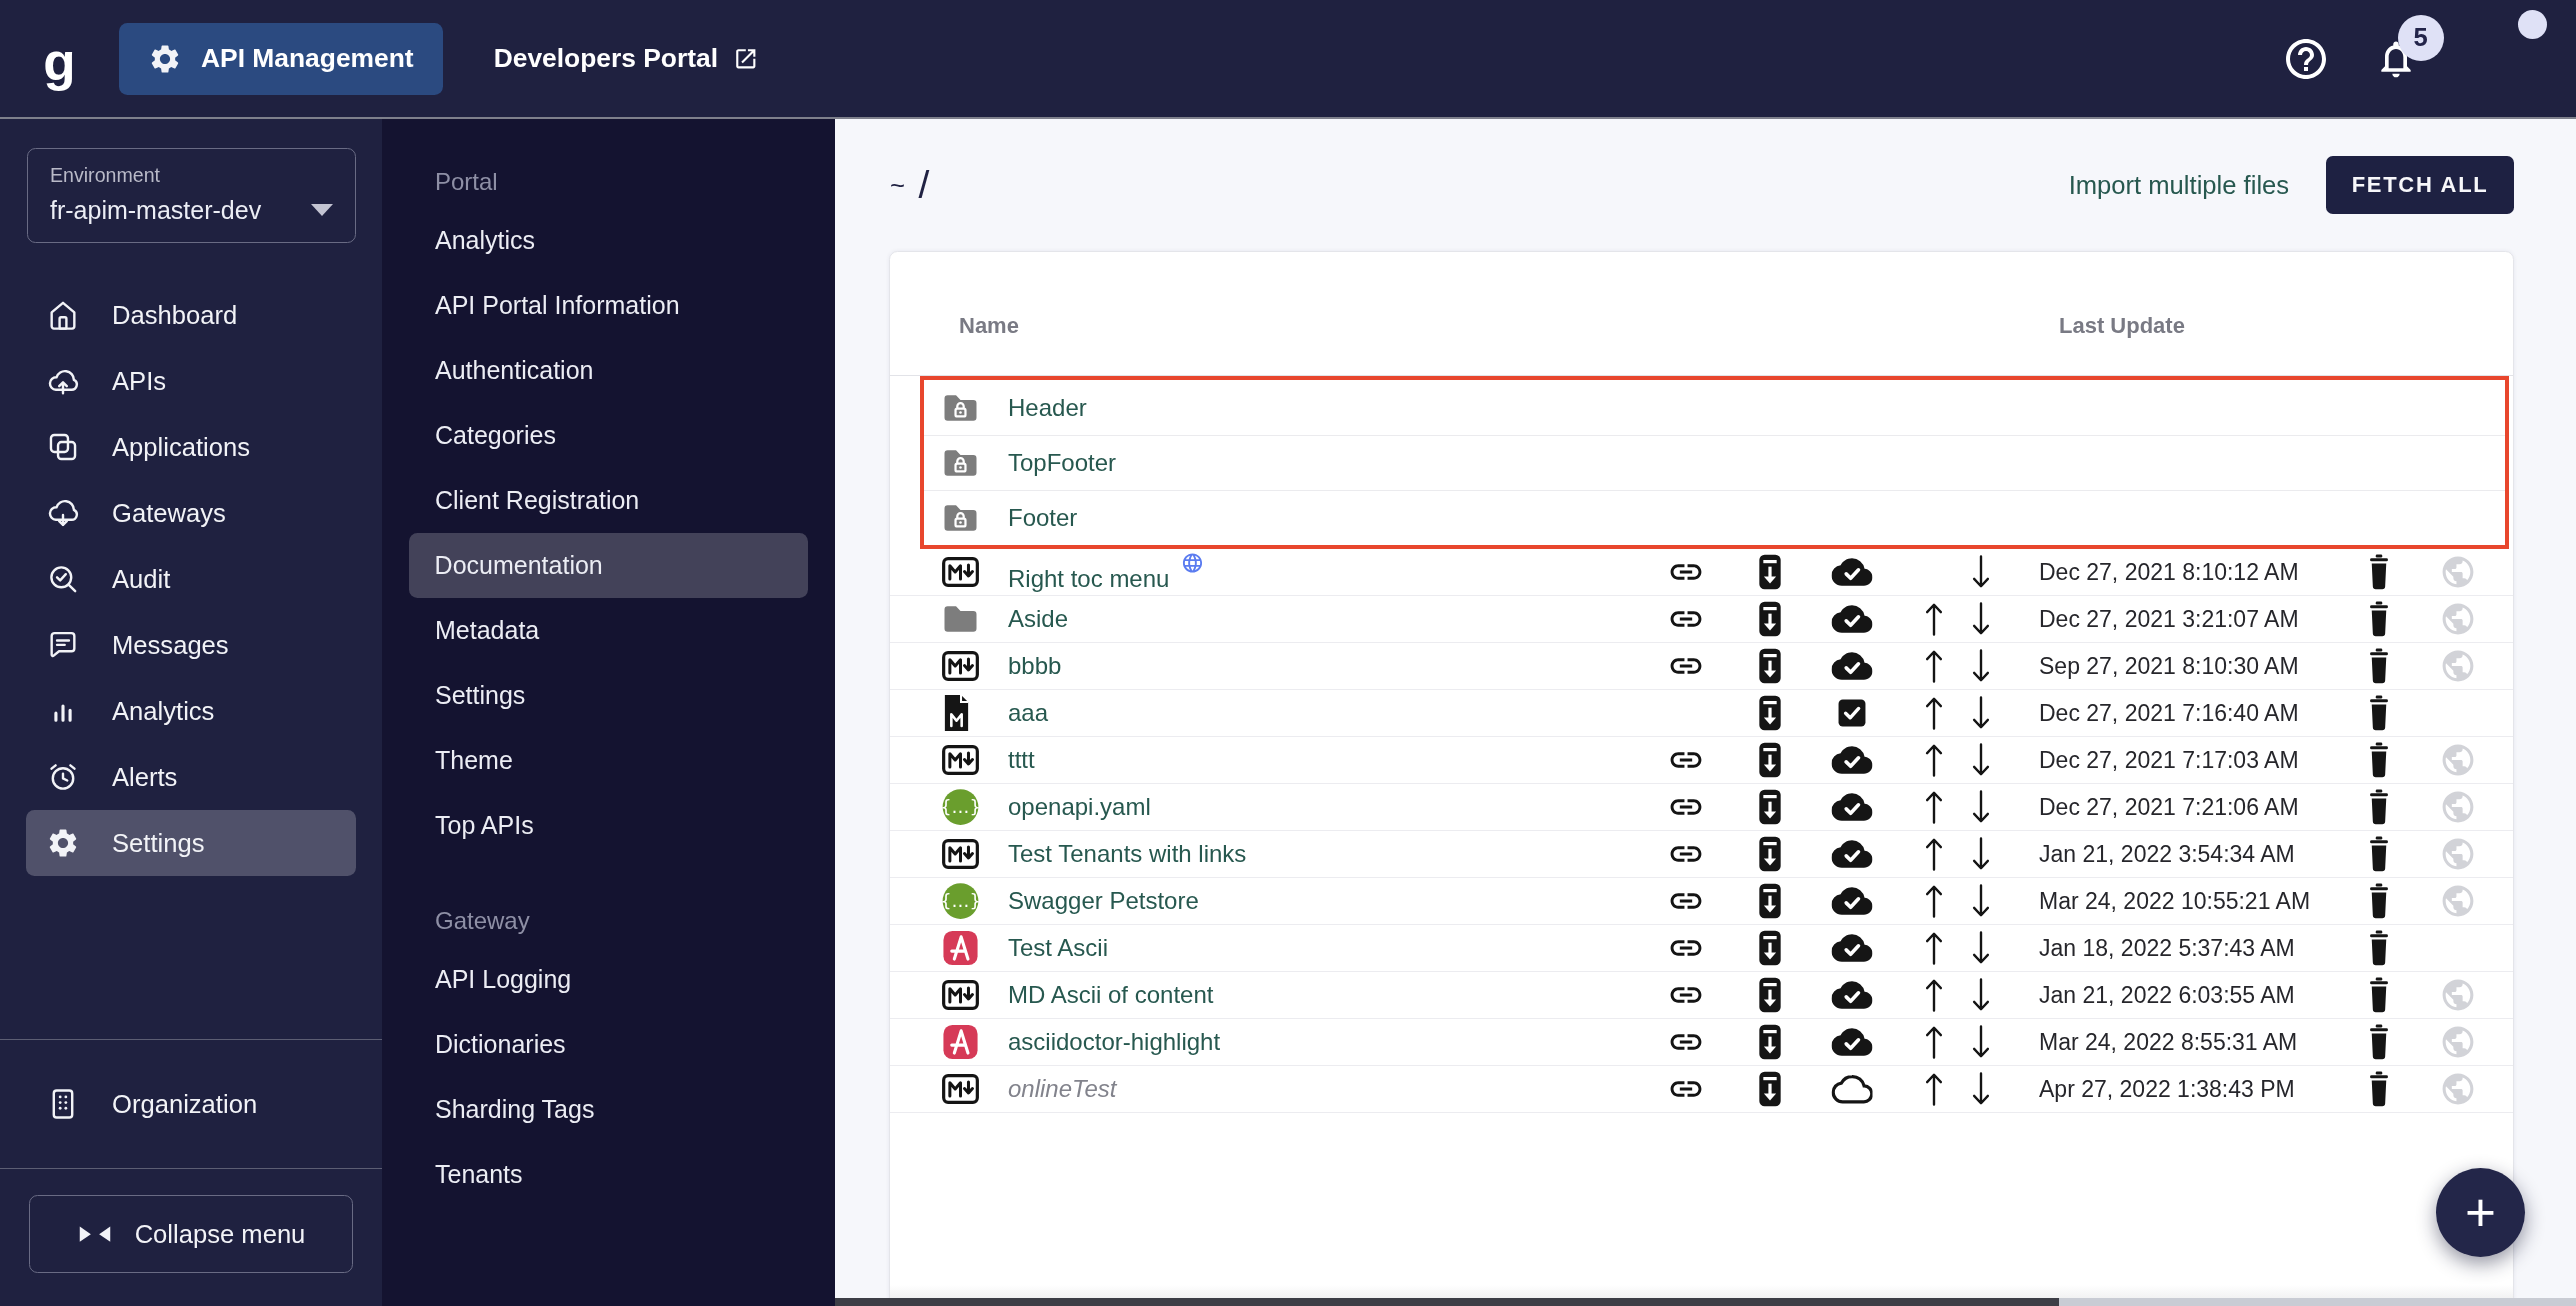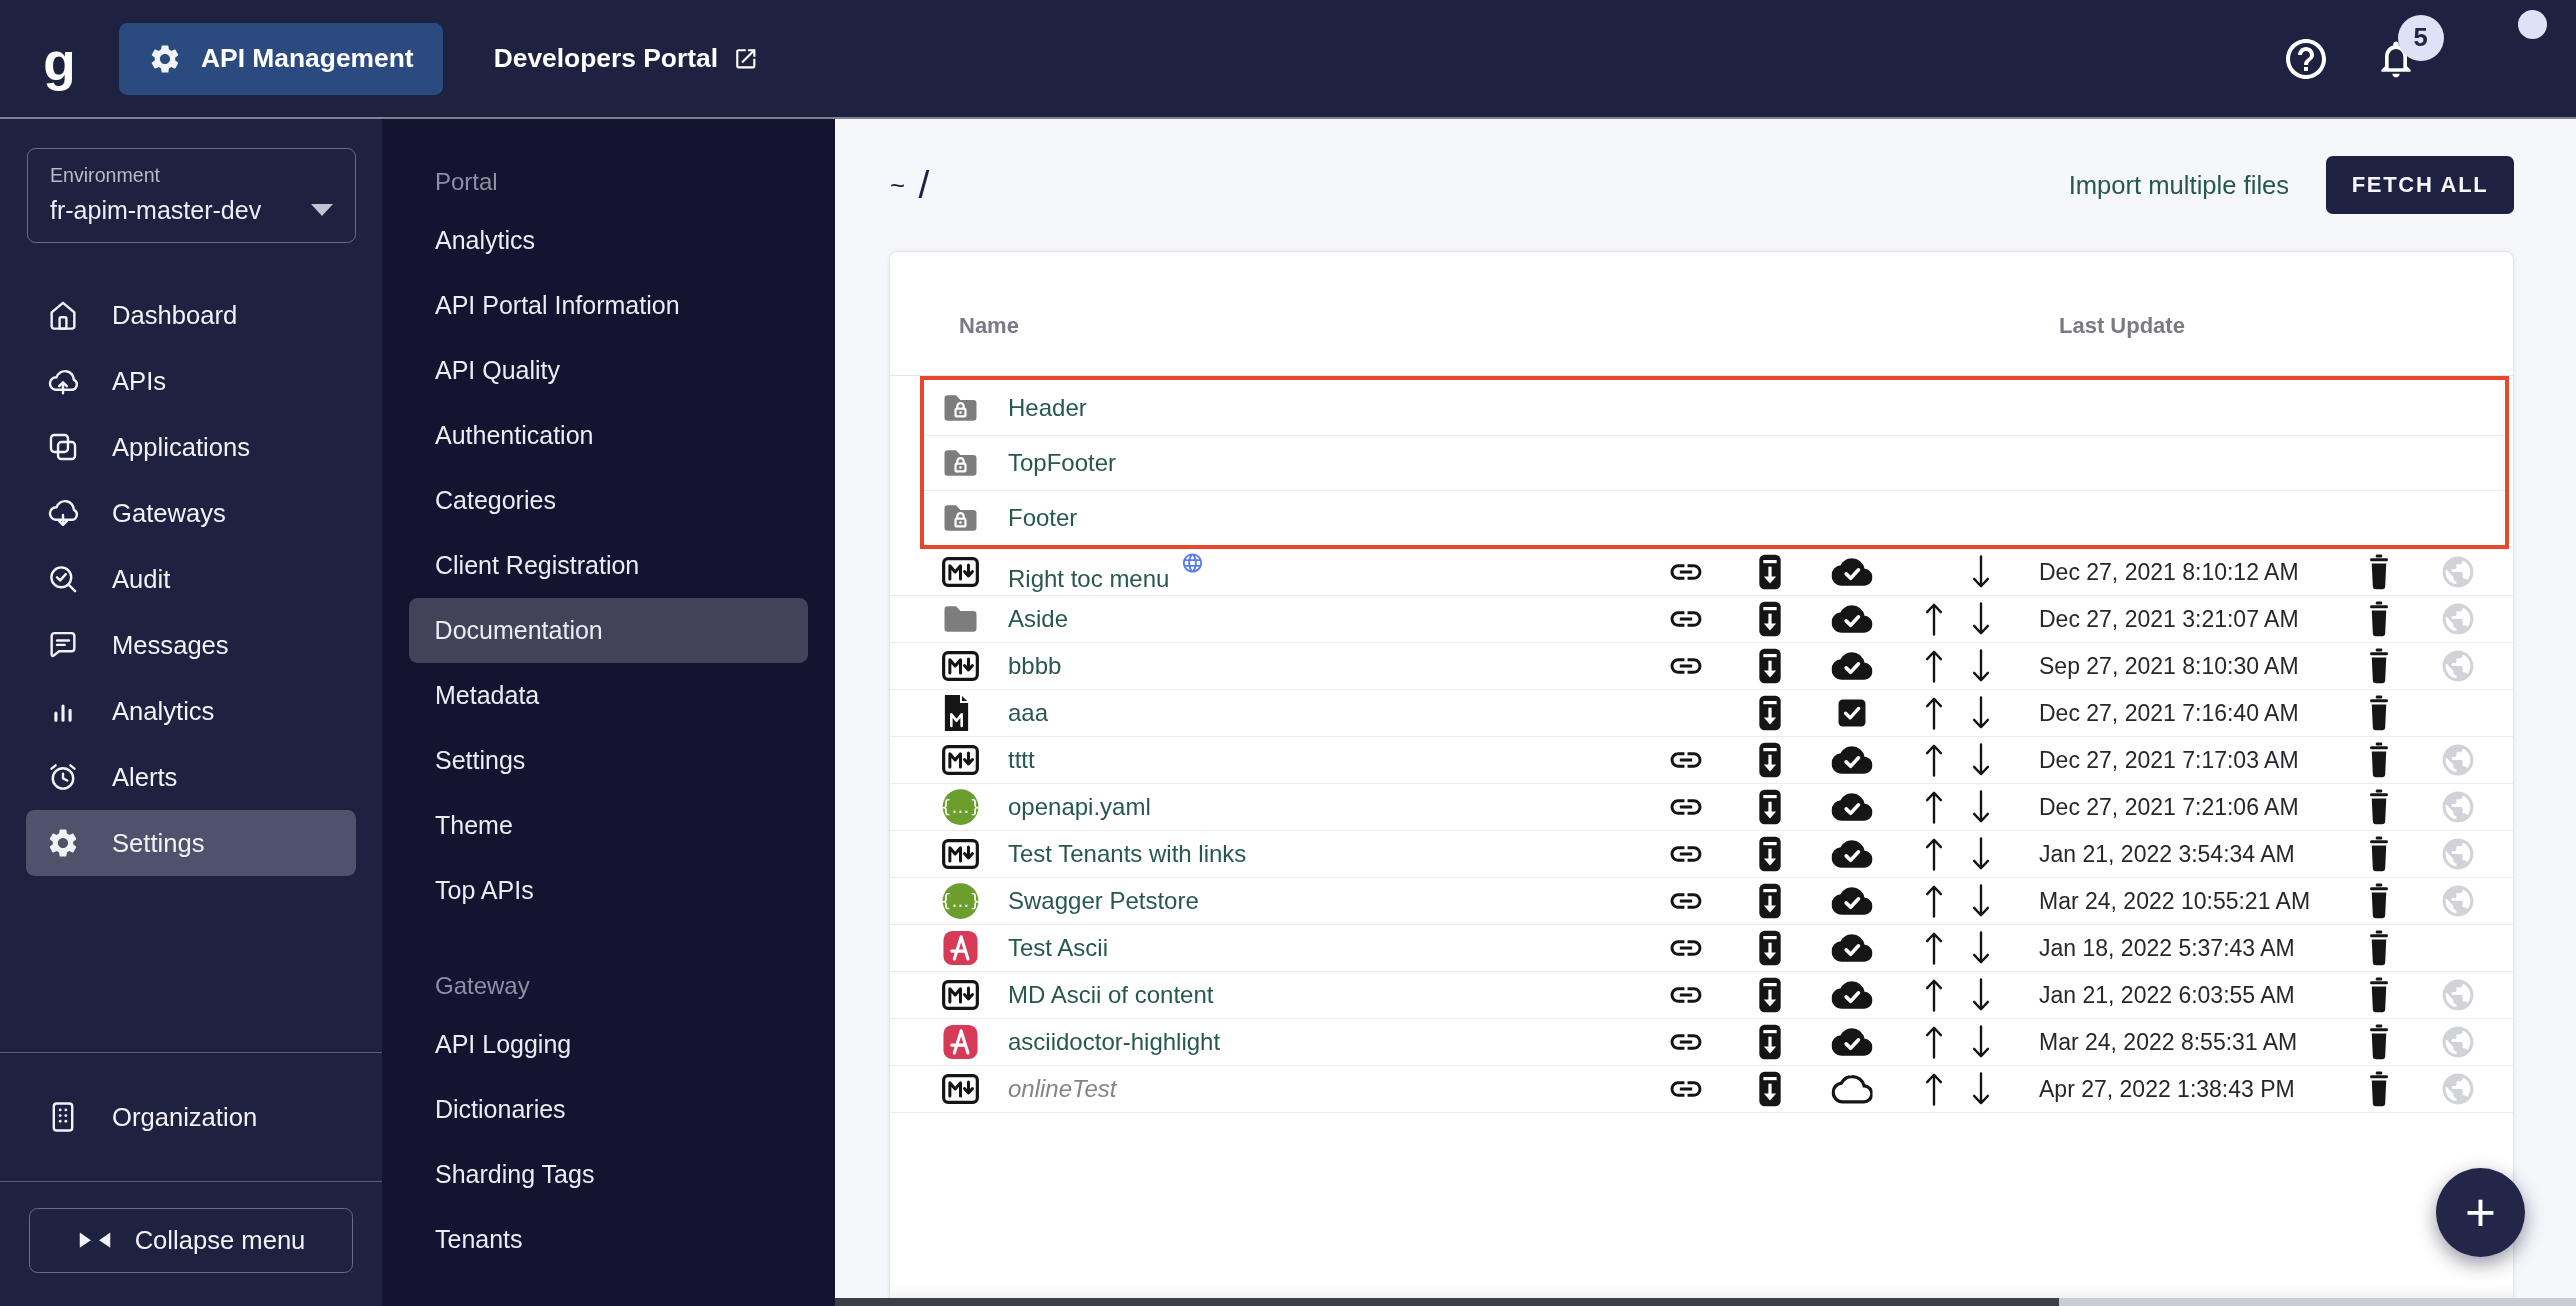--- a/index.html
+++ b/index.html
@@ -38,21 +38,21 @@
   .caret { margin-left:auto; width:0; height:0; border-left:11px solid transparent; border-right:11px solid transparent;
            border-top:12.8px solid #c3c4d2; }
   .nav-list { margin-top:19px; }
   .nav-item { height:66px; display:flex; align-items:center; gap:32px; padding-left:46px;
               color:#f2f3f7; font-size:25.6px; cursor:pointer; }
   .nav-item.selected { background:rgba(255,255,255,0.22); border-radius:8.5px; margin:0 25.6px; padding-left:20.4px; }
   .side-bottom { margin-top:auto; }
   .divider { border-top:1.7px solid #5c5e73; }
   .org-item { height:128px; display:flex; align-items:center; gap:32px; padding-left:46px;
               color:#f2f3f7; font-size:25.6px; cursor:pointer; }
-  .collapse-btn { margin:25.6px 29px 34px; height:65px; border:1.7px solid #696b84; border-radius:8.5px;
+  .collapse-btn { margin:25.6px 29px 34px; height:78px; border:1.7px solid #696b84; border-radius:8.5px;
                   display:flex; align-items:center; justify-content:center; gap:22px;
                   color:#f2f3f7; font-size:25.6px; cursor:pointer; }
 
   
   .subnav { position:absolute; left:382px; top:119px; bottom:0; width:453px; background:#141330; z-index:20; }
   .subnav-title { margin:49px 0 12px 53px; color:#8e8fa5; font-size:24px; }
   .subnav-item { height:65px; display:flex; align-items:center; padding-left:53px;
                  color:#ecedf4; font-size:25px; cursor:pointer; }
   .subnav-item.selected { background:rgba(255,255,255,0.2); border-radius:8.5px; margin:0 27px; padding-left:25.6px; }
 
@@ -262,21 +262,20 @@
         </span>
       <span>Collapse menu</span>
     </div>
   </div>
 </nav>
 
 <nav class="subnav" id="subnav">
     <div class="subnav-title">Portal</div>
     <div class="subnav-item">Analytics</div>
     <div class="subnav-item">API Portal Information</div>
-    <div class="subnav-item">API Quality</div>
     <div class="subnav-item">Authentication</div>
     <div class="subnav-item">Categories</div>
     <div class="subnav-item">Client Registration</div>
     <div class="subnav-item selected">Documentation</div>
     <div class="subnav-item">Metadata</div>
     <div class="subnav-item">Settings</div>
     <div class="subnav-item">Theme</div>
     <div class="subnav-item">Top APIs</div>
     <div class="subnav-title">Gateway</div>
     <div class="subnav-item">API Logging</div>

